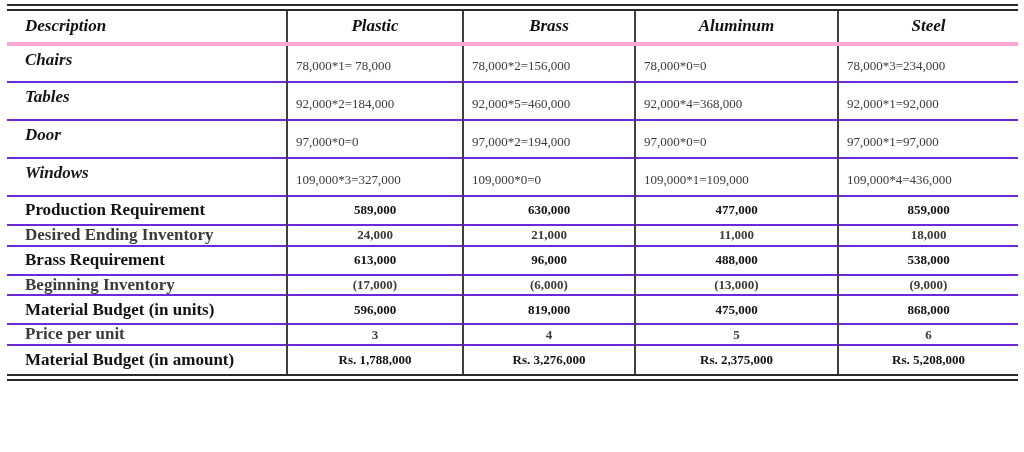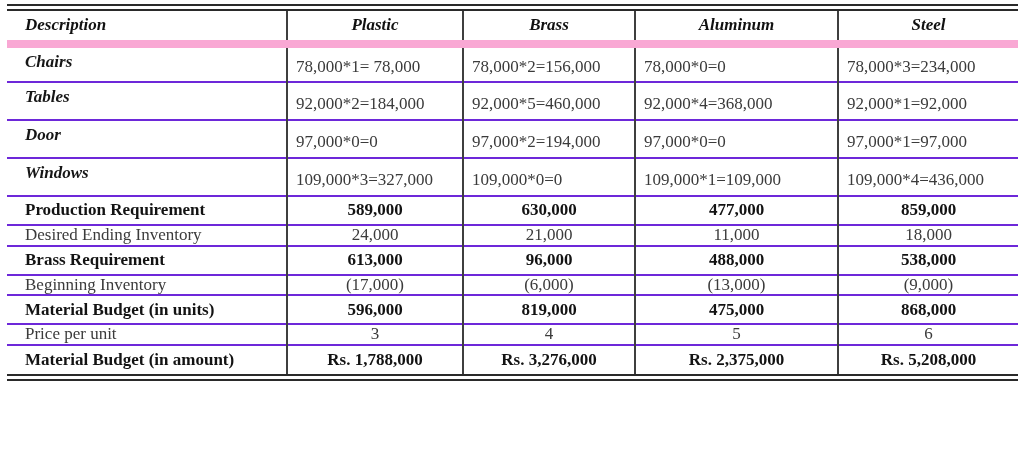--- a/index.html
+++ b/index.html
@@ -37,21 +37,21 @@
     padding: 0;
     font-size: 17px;
     line-height: 1.1;
   }
   th:not(:first-child),
   td:not(:first-child) {
     border-left: 2px solid #3f3f3f;
   }
   thead tr { height: 33px; }
   thead th {
-    border-bottom: 8px solid #f9a8d4;
+    border-bottom: 4px solid #f9a8d4;
     font-weight: bold;
     font-style: italic;
     color: #111111;
     text-align: center;
     vertical-align: middle;
   }
   thead th.h-desc {
     text-align: left;
     padding-left: 18px;
   }
@@ -59,21 +59,21 @@
     border-top: 2px solid #6d28d9;
   }
   td.label {
     text-align: left;
     padding-left: 18px;
     vertical-align: middle;
   }
   td.val {
     text-align: center;
     vertical-align: middle;
-    font-size: 17px;
+    font-size: 13px;
   }
   
   tr.row-item { height: 38px; }
   tr.row-item td.label {
     font-weight: bold;
     font-style: italic;
     color: #161616;
     vertical-align: top;
     padding-top: 5px;
   }
@@ -84,21 +84,21 @@
     color: #3b3b3b;
   }
   
   tr.row-bold { height: 29px; }
   tr.row-bold td.label,
   tr.row-bold td.val {
     font-weight: bold;
     color: #131313;
   }
   
-  tr.row-plain { height: 16px; }
+  tr.row-plain { height: 16px; font-weight: bold; }
   tr.row-plain td.label,
   tr.row-plain td.val {
     color: #3b3b3b;
   }
 </style>
 </head>
 <body>
 
 <div class="page">
   <div class="dbl-rule"></div>

